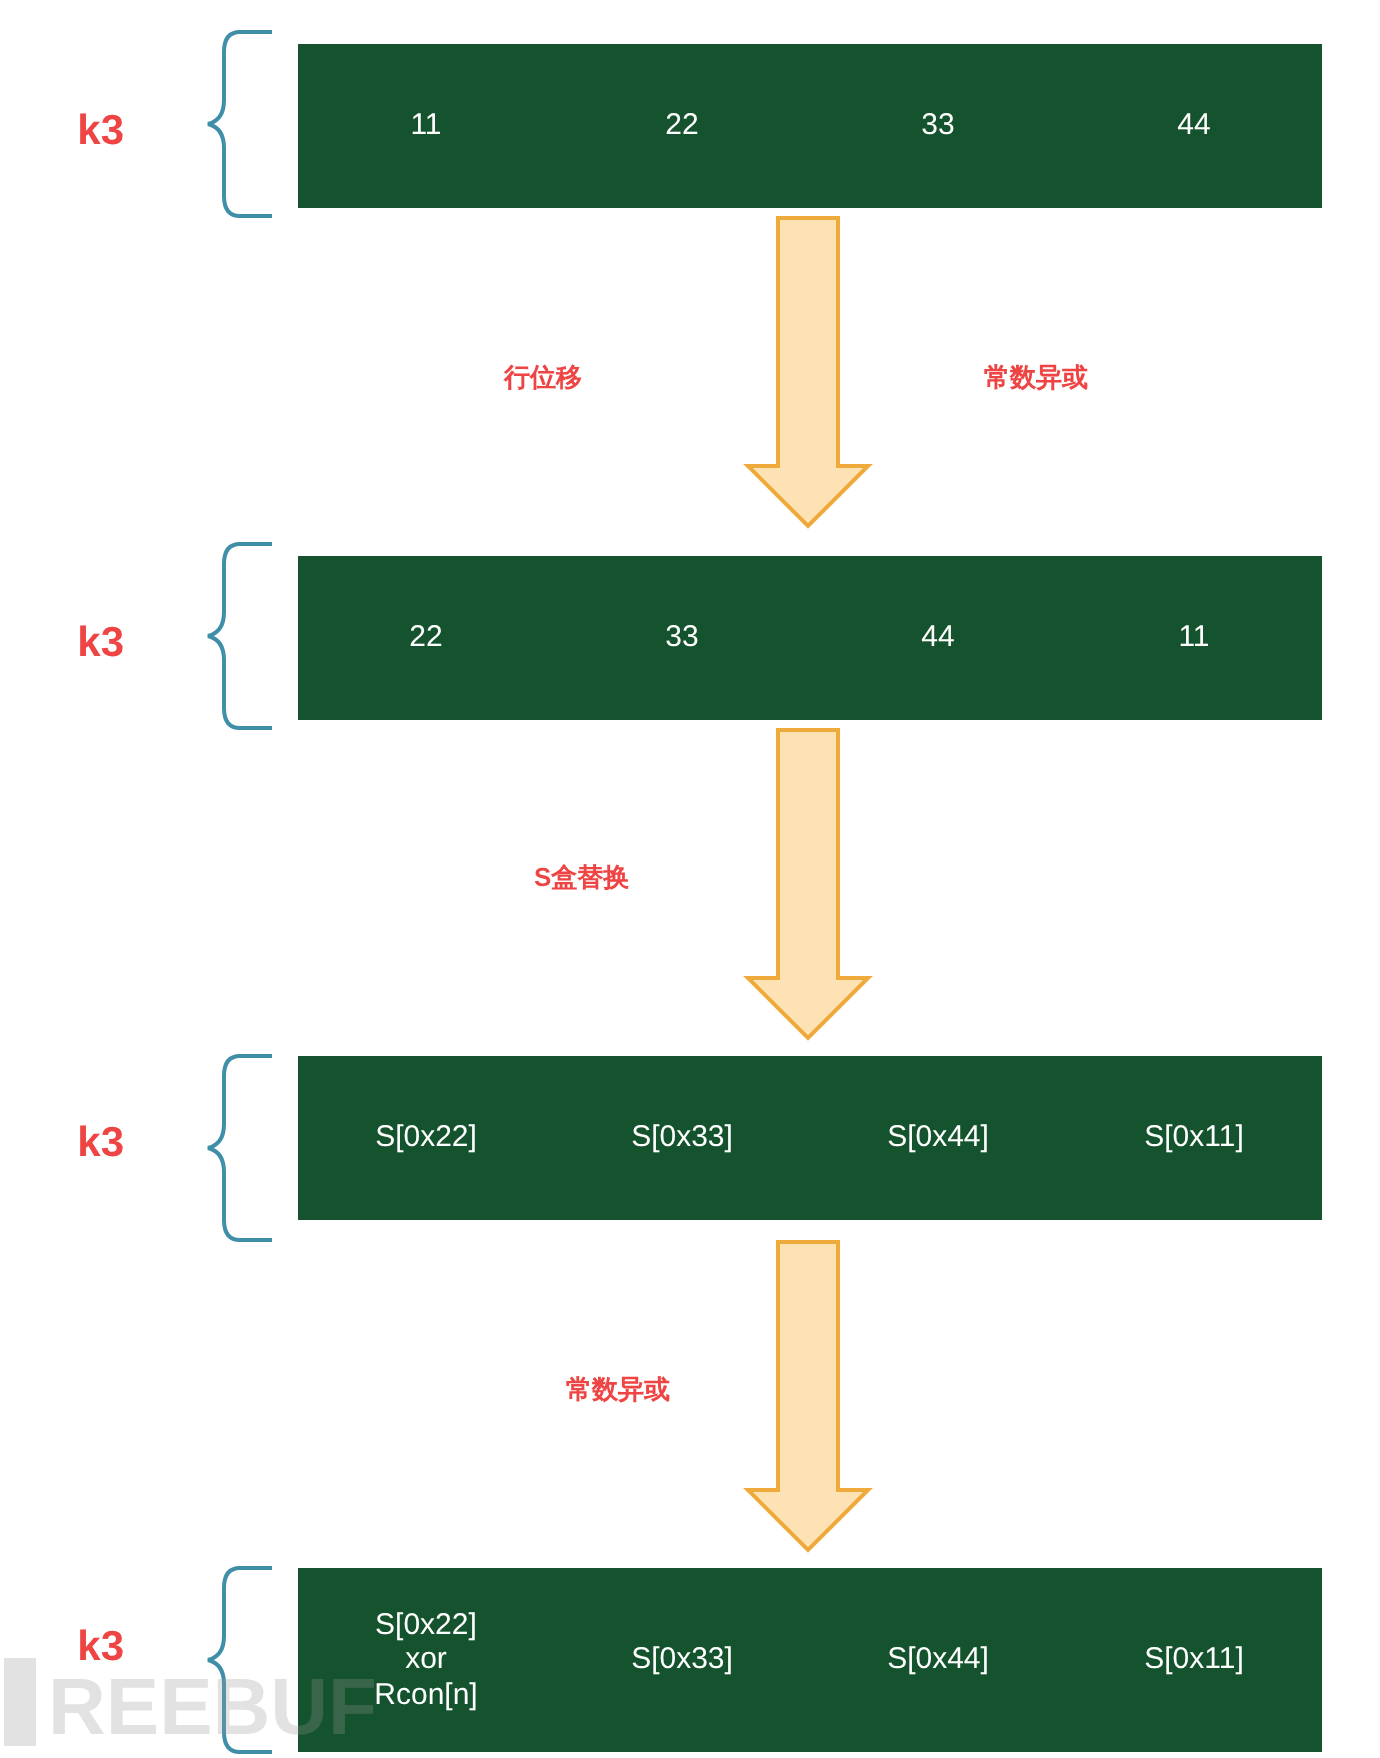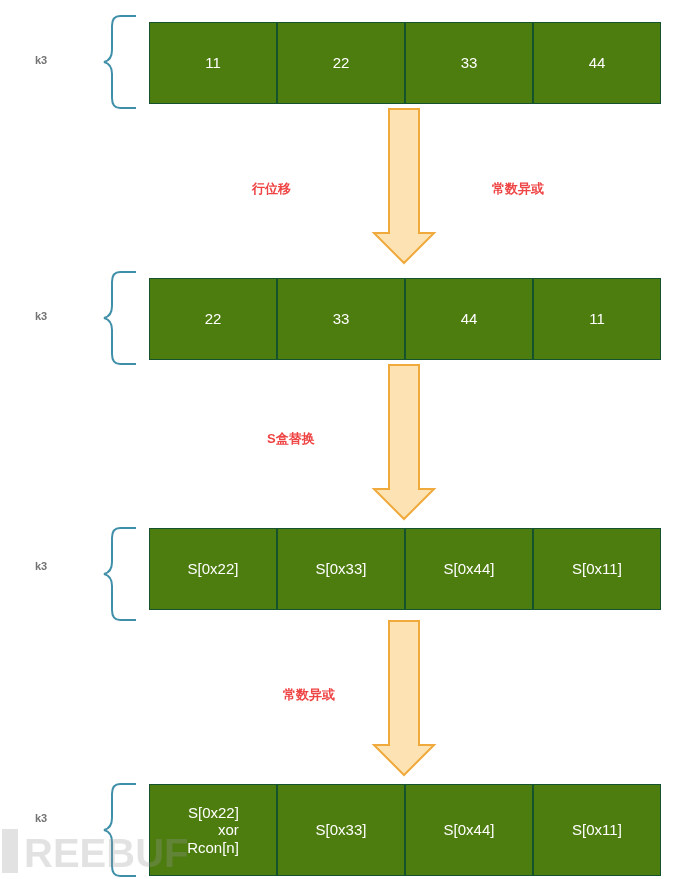--- a/index.html
+++ b/index.html
@@ -22,40 +22,40 @@
   }
   .row {
     position: absolute;
     left: 149px;
     width: 512px;
     height: 82px;
     display: flex;
   }
   .cell {
     flex: 1 1 0;
-    background: #4d7c0f;
+    background: #14532d;
     border: 1px solid #14532d;
     box-sizing: border-box;
     color: #ffffff;
     font-size: 15px;
     display: flex;
     align-items: center;
     justify-content: center;
-    text-align: right;
+    text-align: center;
     line-height: 1.15;
     white-space: pre-line;
   }
   .rowlabel {
     position: absolute;
     left: 20px;
     width: 42px;
-    text-align: center;
-    font-size: 11px;
+    text-align: right;
+    font-size: 21px;
     font-weight: bold;
-    color: #737373;
+    color: #ef4444;
   }
   .steplabel {
     position: absolute;
     font-size: 13px;
     font-weight: bold;
     color: #ef4444;
     white-space: nowrap;
   }
   .wm {
     position: absolute;

